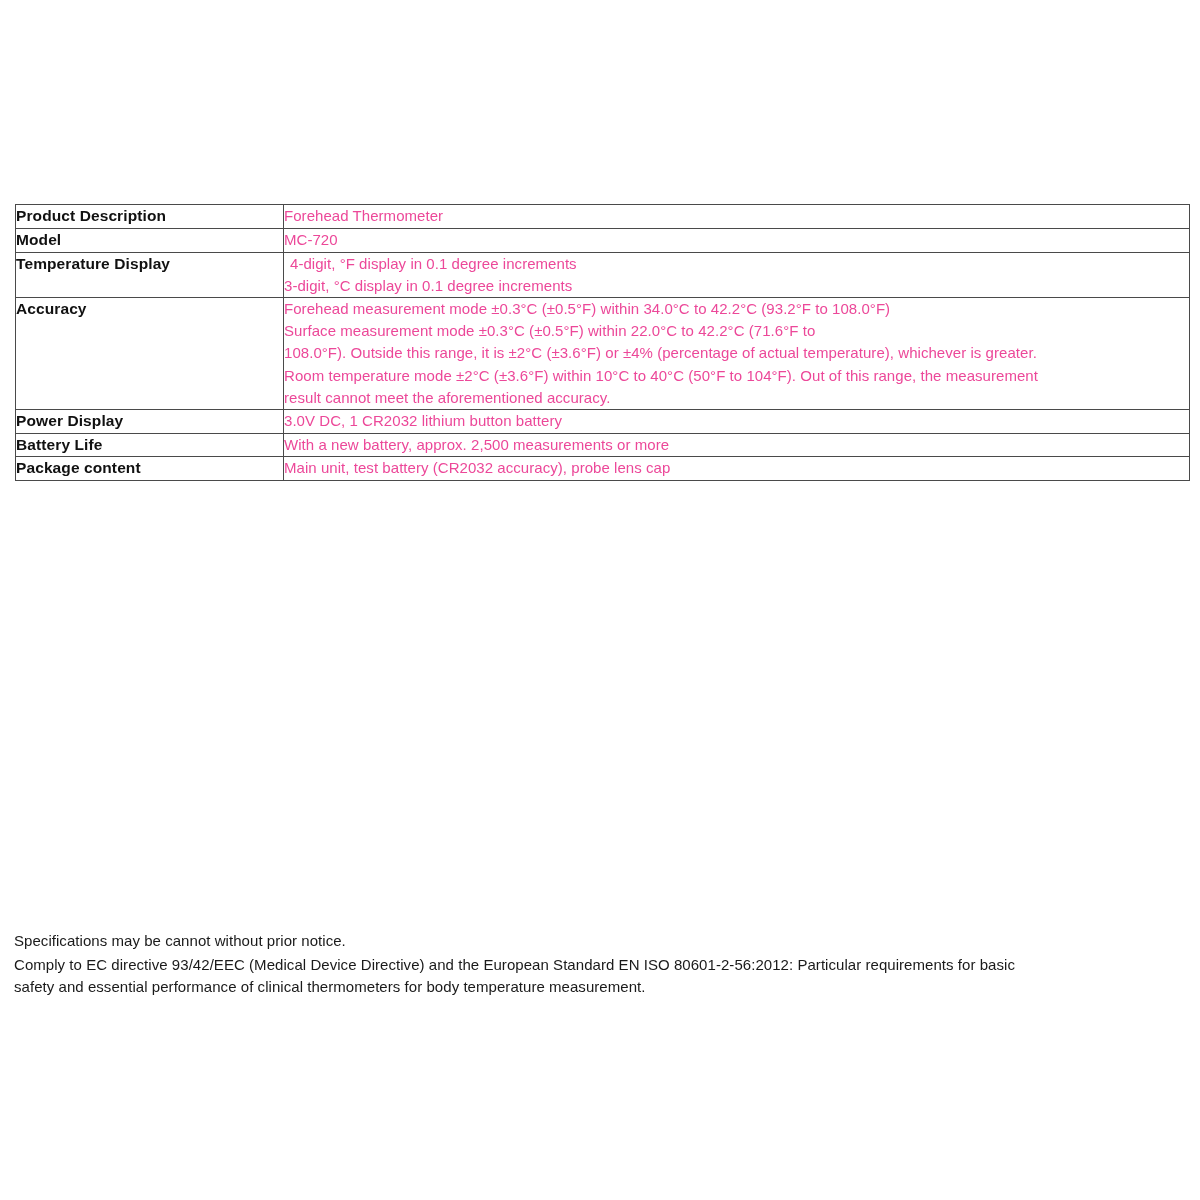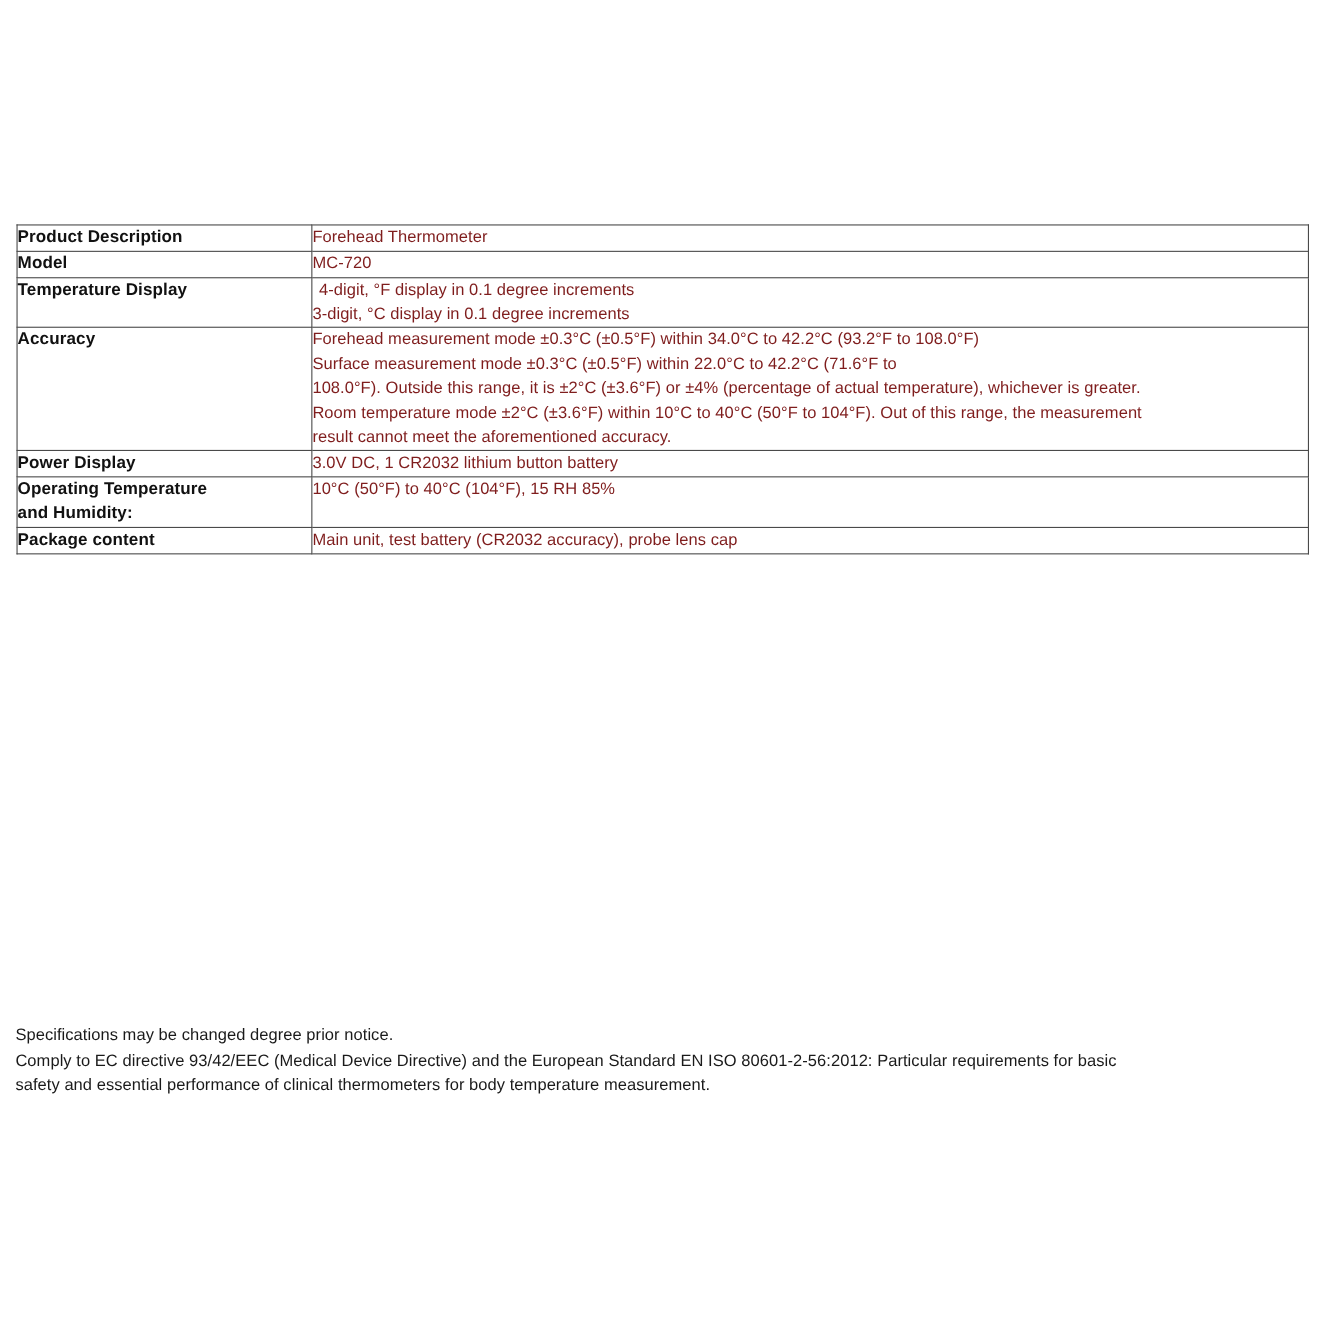--- a/index.html
+++ b/index.html
@@ -55,21 +55,21 @@
     color: #111111;
     white-space: pre-line;
   }
 
   td.value-cell {
     padding: 11px 16px 10px 13px;
     font-size: 15px;
     font-weight: normal;
     line-height: 1.48;
     letter-spacing: 0.05px;
-    color: #7f1d1d;
+    color: #ec4899;
     white-space: pre-line;
   }
 
   
   td.value-cell.indent-first {
     text-indent: 6px;
   }
   td.value-cell.indent-first .l2 {
     display: block;
     text-indent: 0;
@@ -130,36 +130,35 @@
 result cannot meet the aforementioned  accuracy.</td>
         </tr>
 
 
         <tr>
           <td class="label-cell">Power Display</td>
           <td class="value-cell">3.0V DC, 1 CR2032 lithium button battery</td>
         </tr>
 
 
+        <tr>
+          <td class="label-cell">Battery Life</td>
+          <td class="value-cell">With a new battery, approx. 2,500 measurements  or more</td>
+        </tr>
 
-        <tr>
-          <td class="label-cell">Operating Temperature
-and Humidity:</td>
-          <td class="value-cell">10°C (50°F) to 40°C (104°F),  15 RH 85%</td>
-        </tr>
 
 
         <tr>
           <td class="label-cell">Package content</td>
           <td class="value-cell">Main unit, test battery (CR2032 accuracy), probe lens cap</td>
         </tr>
 
       </tbody>
     </table>
   </div>
 
   <div class="footnotes">
-    <p>Specifications  may be changed degree prior notice.</p>
+    <p>Specifications  may be cannot without prior notice.</p>
     <p>Comply  to EC directive 93/42/EEC (Medical Device Directive) and the European Standard EN ISO 80601-2-56:2012:  Particular requirements for basic
 safety and essential performance of clinical thermometers for body temperature measurement.</p>
   </div>
 
 </div>
 
 </body></html>

